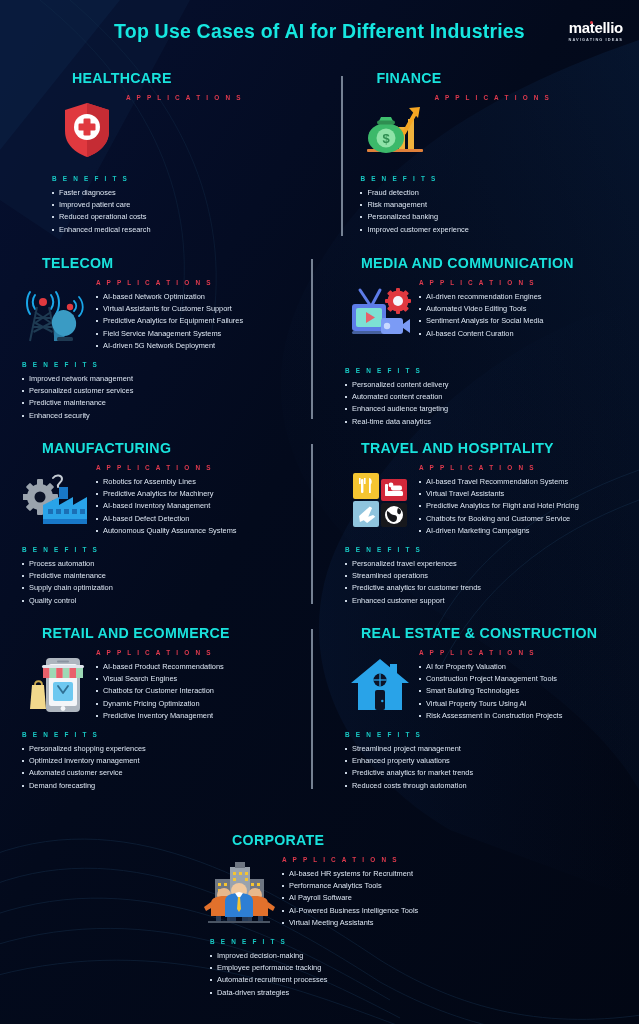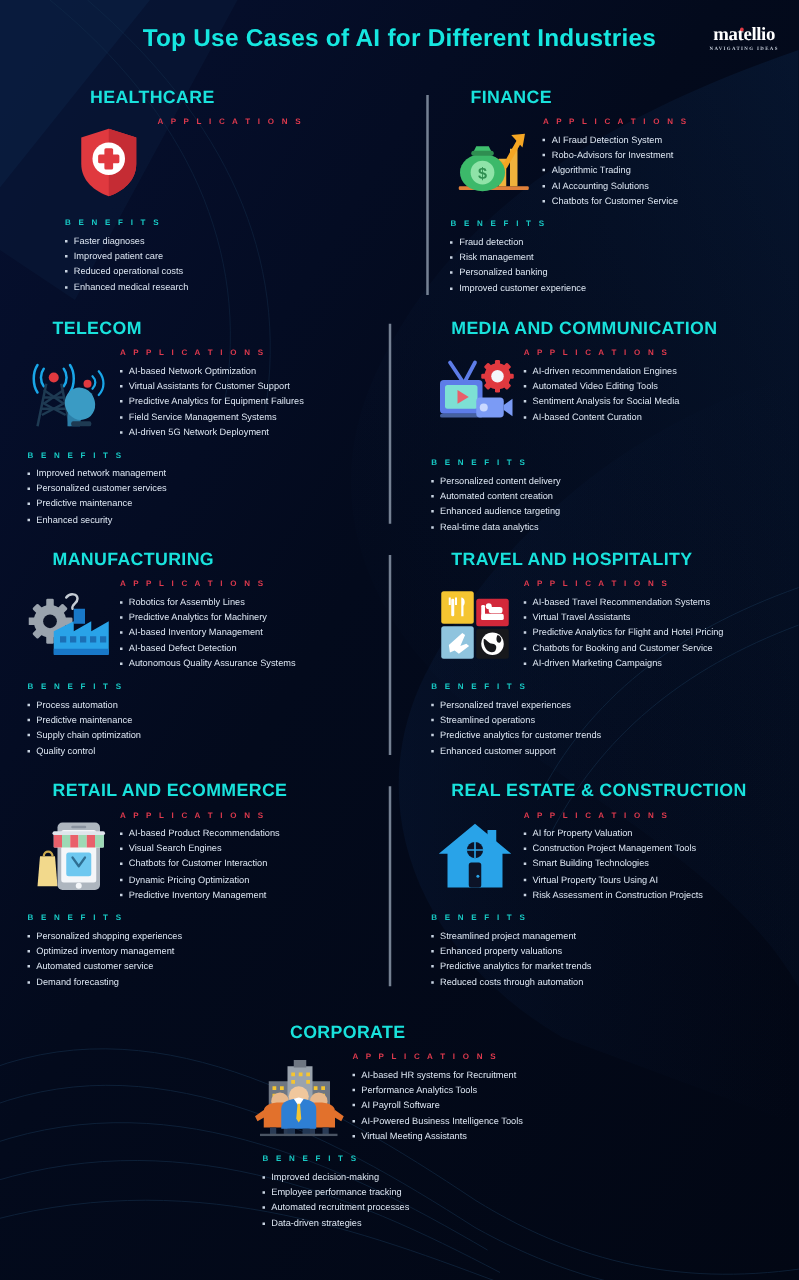--- a/index.html
+++ b/index.html
@@ -30,21 +30,20 @@
     letter-spacing:0.2px;
     color:#16E7E0;
     text-align:center;
   }
   .logo {
     position:absolute;
     right:16px;
     top:20px;
     text-align:center;
     line-height:1;
-    font-family:Liberation Serif, serif;
   }
   .logo-main {
     font-size:15px;
     font-weight:bold;
     color:#ffffff;
     letter-spacing:-0.3px;
     position:relative;
     display:inline-block;
   }
   .logo-dot {
@@ -128,21 +127,21 @@
     position:absolute;
     left:0; top:5px;
     width:2px; height:2px;
     background:#C9D4E2;
   }
   .benefits-block { margin-top:9px; margin-left:4px; }
   .col.right .benefits-block { margin-left:4px; }
 
   
   .corporate {
-    margin-top:8px;
+    margin-top:22px;
     padding-left:196px;
   }
   .corporate .sec-title { margin-left:36px; }
   .corporate .body-area { align-items:flex-start; }
   .corporate .benefits-block { margin-left:14px; }
 
   svg.ic { display:block; }
 </style>
 </head>
 <body>
@@ -244,27 +243,20 @@
               <ellipse cx="22" cy="36" rx="18" ry="15" fill="#3FBF6E"></ellipse>
               <ellipse cx="22" cy="36" rx="18" ry="15" fill="#34A85F" opacity="0.25"></ellipse>
               <circle cx="22" cy="36" r="9.5" fill="#8FE3A8"></circle>
               <text x="22" y="41" font-family="Liberation Sans, sans-serif" font-size="13" font-weight="bold" fill="#2F8E51" text-anchor="middle">$</text>
               <path d="M14 21 L30 21 L27 15 L17 15 Z" fill="#3FBF6E"></path>
               <rect x="13" y="18.5" width="18" height="4" rx="2" fill="#2F8E51"></rect>
             </svg>
           </div>
           <div class="lists">
             <div class="cat-label cat-apps">A P P L I C A T I O N S</div>
-            <ul>
-              <li>AI Fraud Detection System</li>
-              <li>Robo-Advisors for Investment</li>
-              <li>Algorithmic Trading</li>
-              <li>AI Accounting Solutions</li>
-              <li>Chatbots for Customer Service</li>
-            </ul>
           </div>
         </div>
         <div class="benefits-block">
           <div class="cat-label cat-ben">B E N E F I T S</div>
           <ul>
             <li>Fraud detection</li>
             <li>Risk management</li>
             <li>Personalized banking</li>
             <li>Improved customer experience</li>
           </ul>

